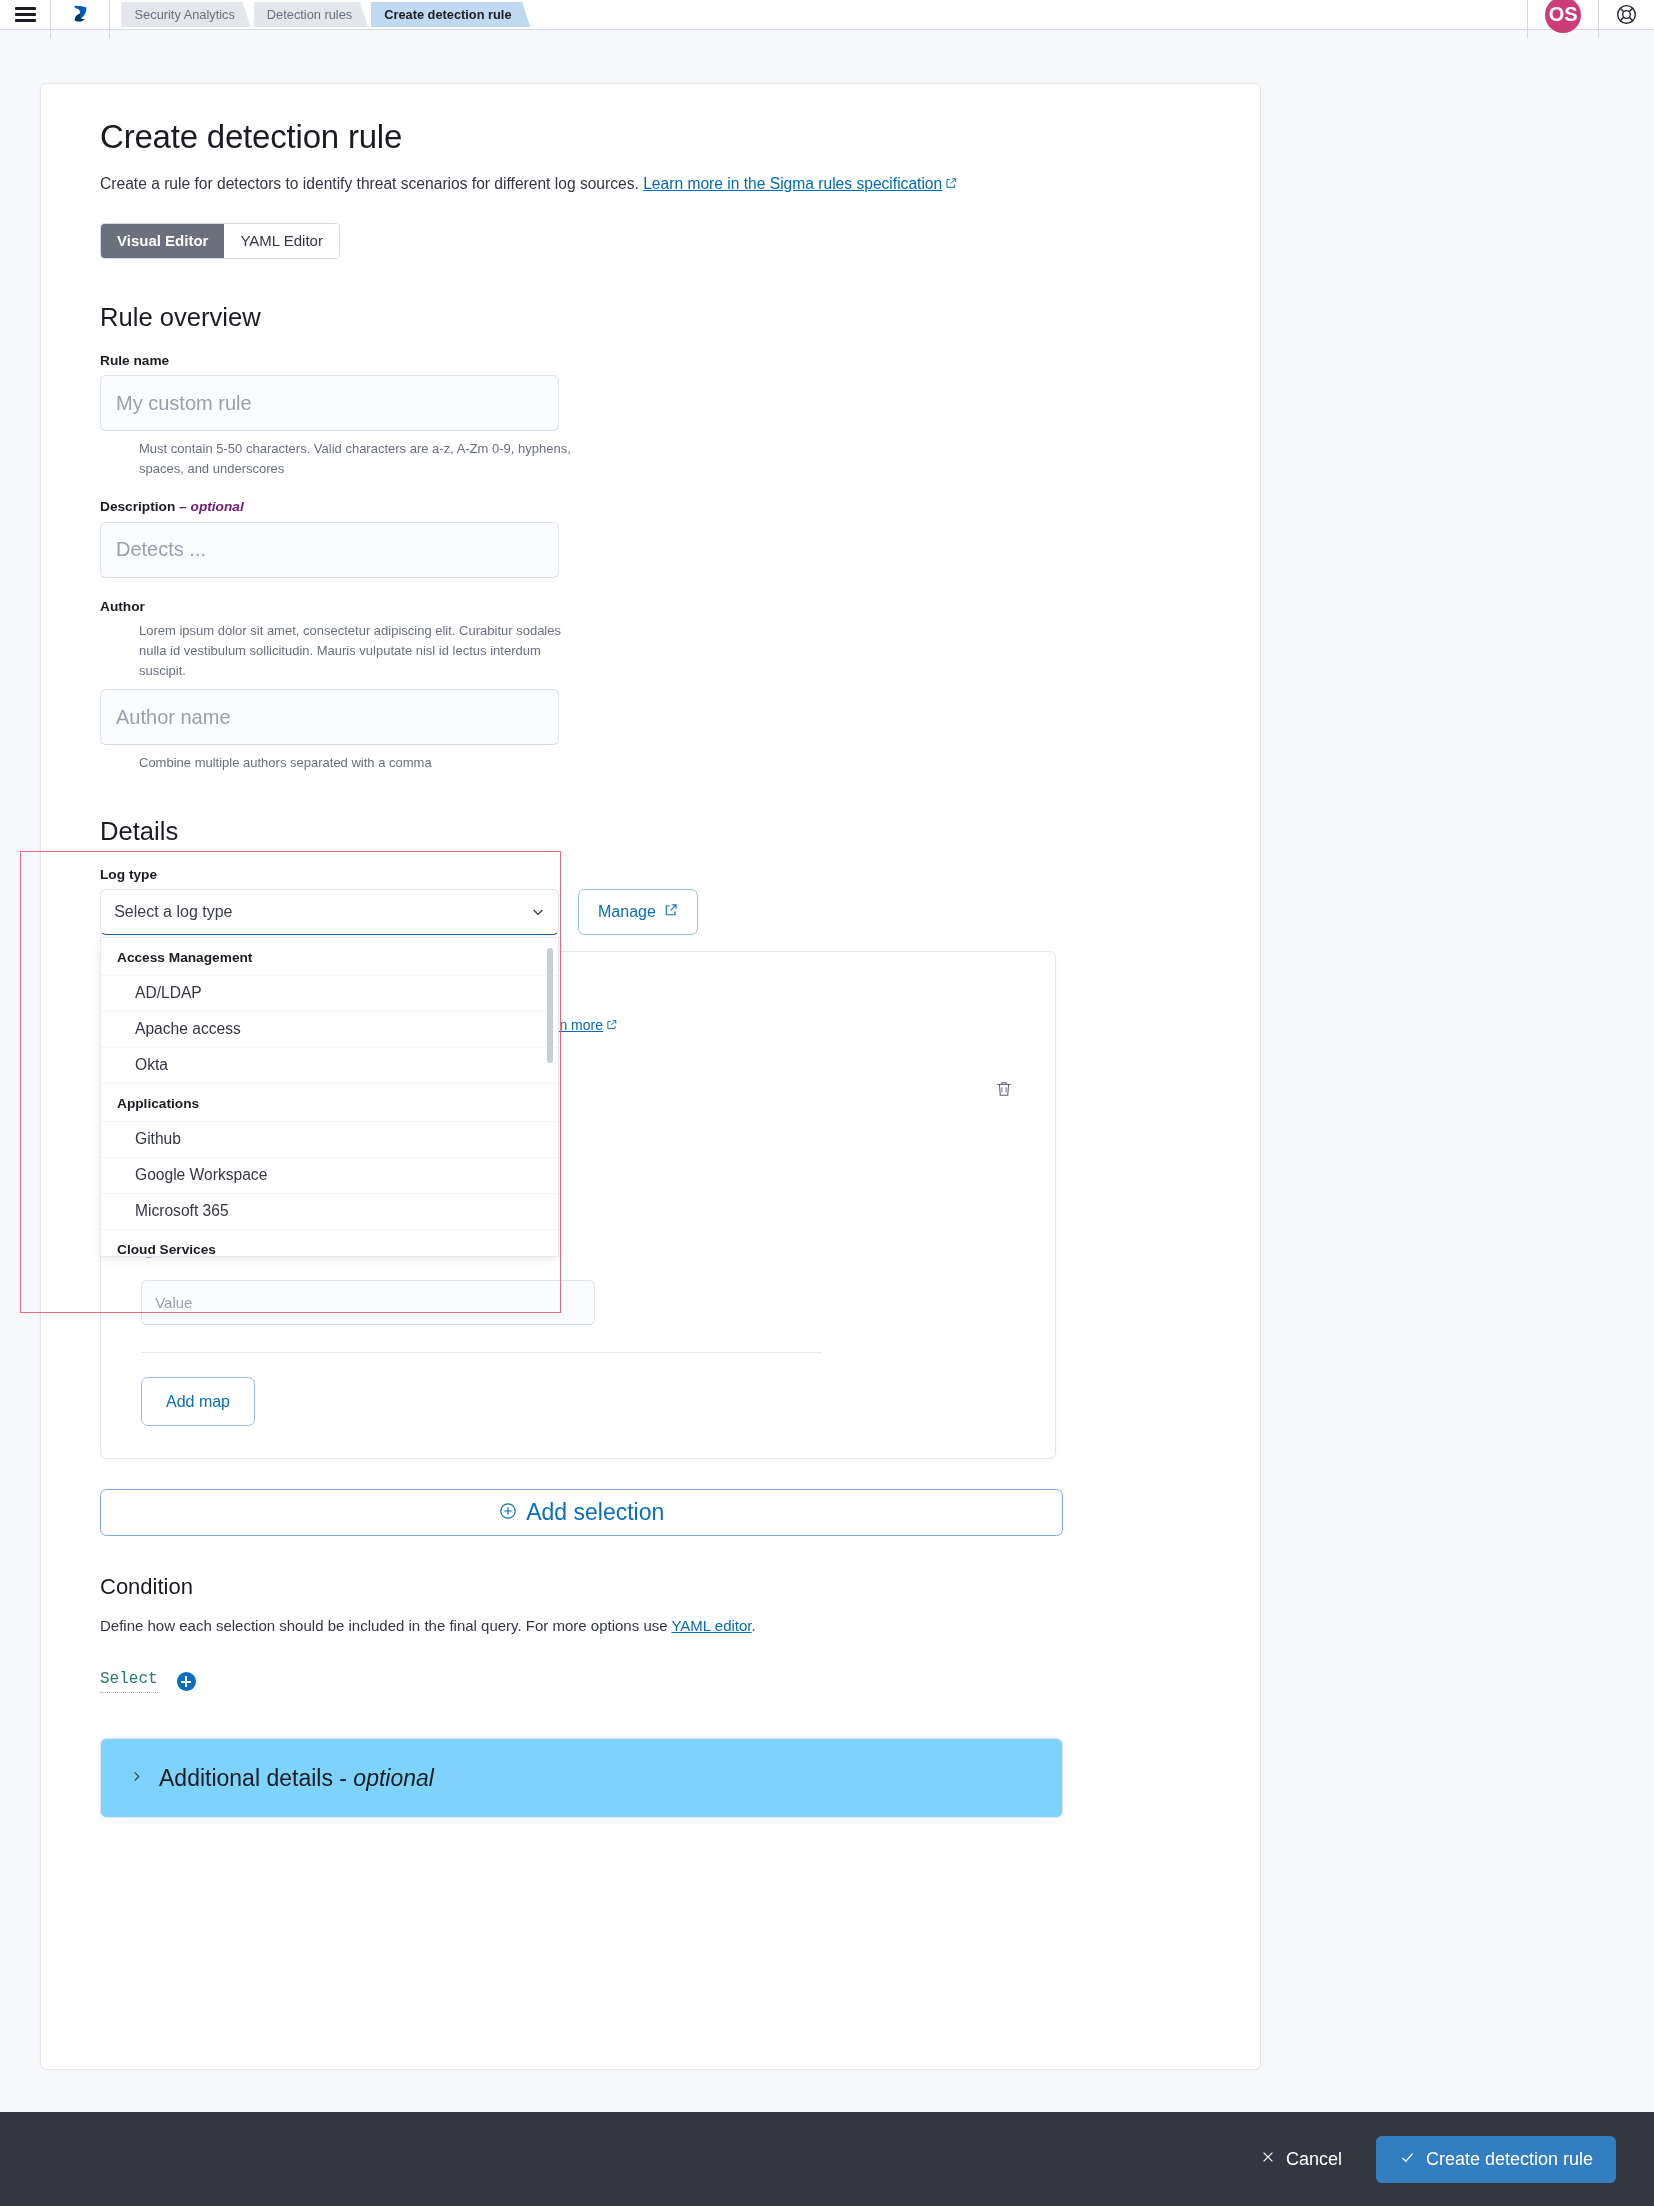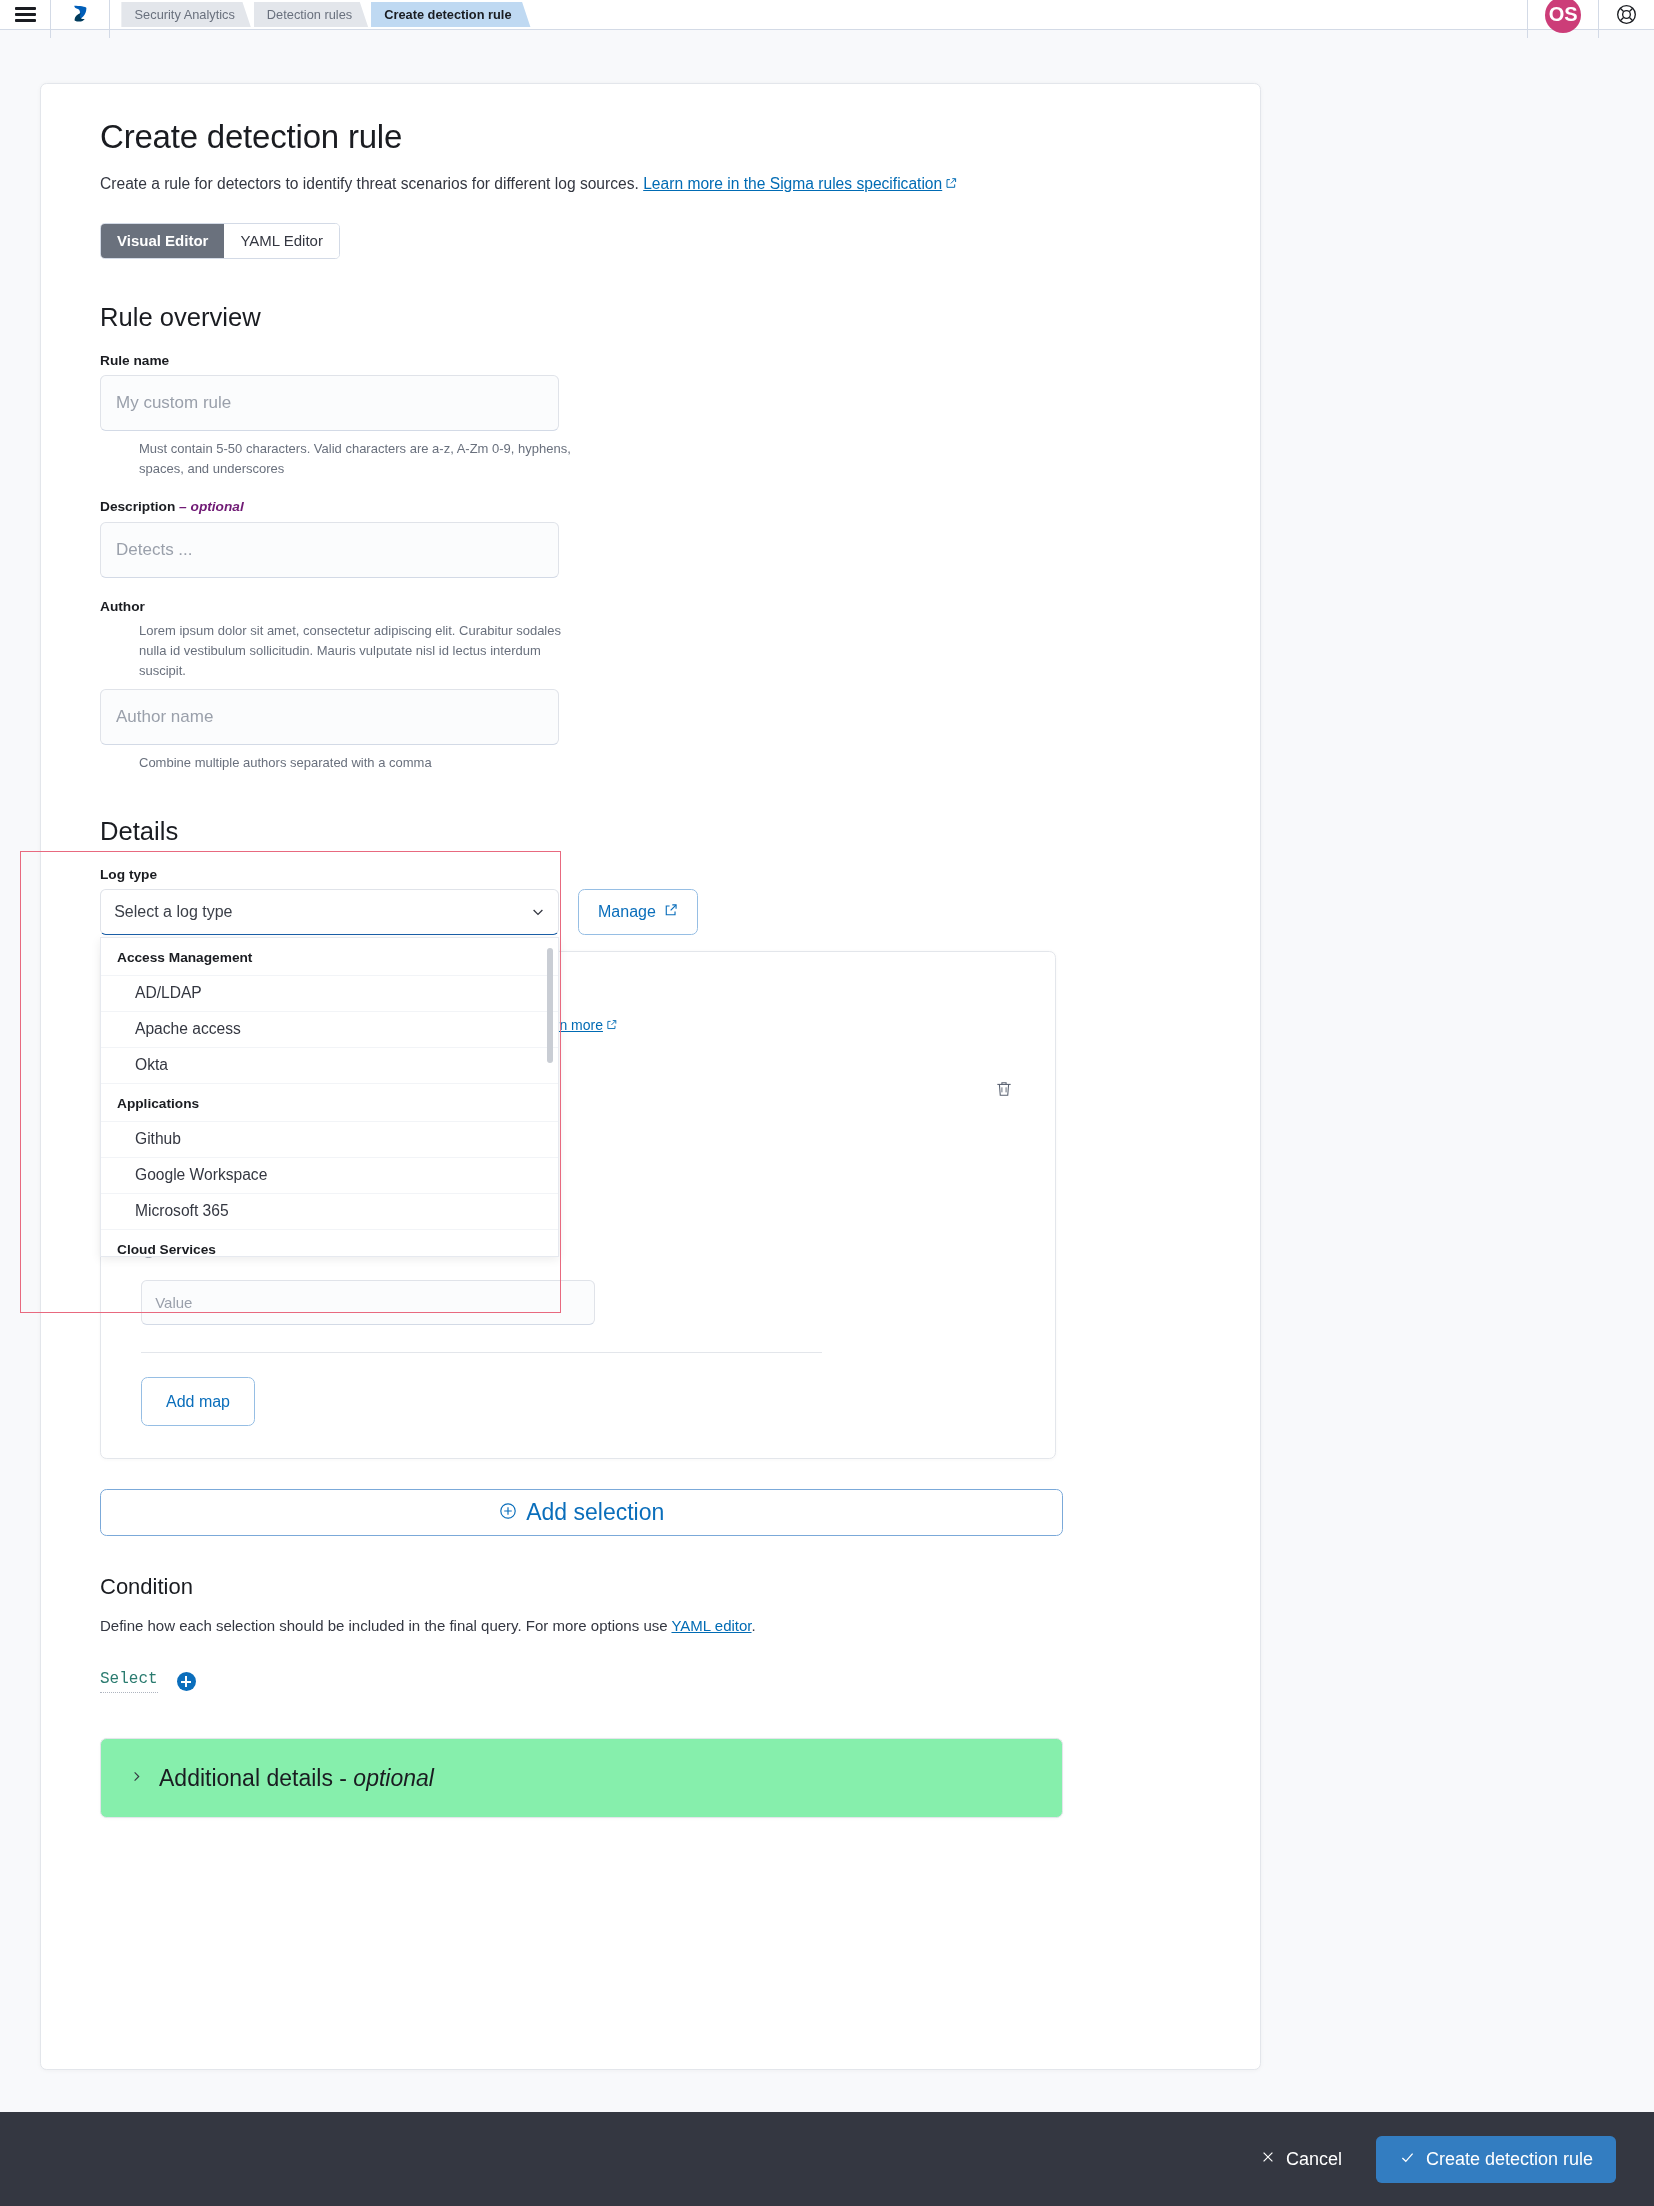--- a/index.html
+++ b/index.html
@@ -66,21 +66,21 @@
 
   h2.sec{ font-size:25.6px; font-weight:400; color:#1a1c21; margin:44px 0 0 0;}
   .fieldlabel{ font-size:13.7px; font-weight:bold; color:#1a1c21; margin-top:21px; margin-bottom:7.6px;}
   .fieldlabel .opt{ font-weight:700; font-style:italic; color:#701a75;}
   .help{ font-size:13px; color:#69707D; line-height:1.52; margin-top:7.6px; max-width:445px;margin-left:39px;}
   .help.pre{ margin-top:7.6px; margin-bottom:8.5px;}
 
   .txtfield{
     width:459px; height:56px; background:#FBFCFD;
     border:0.9px solid #E0E3E9; border-bottom:1.9px solid #D3DAE6;
-    border-radius:5.7px; font-size:17px; color:#9aa0ab;
+    border-radius:5.7px; font-size:20px; color:#9aa0ab;
     padding:0 15px; display:flex; align-items:center;
     font-family:inherit;
   }
 
   
   .logtype-row{ display:flex; align-items:flex-end; gap:19px; margin-top:0;}
   .combo{
     width:459px; height:46px; background:#fff;
     border:0.9px solid #E0E3E9; border-bottom:1.9px solid #1B5FA8;
     border-radius:5.7px; display:flex; align-items:center;
@@ -170,21 +170,21 @@
   .plus-circle{
     width:19px;height:19px;border-radius:50%;background:#0B6EBC;
     position:relative; cursor:pointer; flex:none;
   }
   .plus-circle:before,.plus-circle:after{content:"";position:absolute;background:#fff;}
   .plus-circle:before{left:4.3px;top:8.5px;width:10.4px;height:2.1px;}
   .plus-circle:after{top:4.3px;left:8.5px;height:10.4px;width:2.1px;}
 
   .addl-card{
     margin-top:45px; width:963px; height:80px;
-    border:0.9px solid #E3E6EB; border-radius:6.6px; background:#86efac;
+    border:0.9px solid #E3E6EB; border-radius:6.6px; background:#7dd3fc;
     display:flex; align-items:center; padding-left:28px; gap:15px;
     cursor:pointer; box-shadow:0 0.9px 2.8px rgba(0,0,0,0.03);
   }
   .addl-card .txt{ font-size:23px; color:#1a1c21; font-weight:400;}
   .addl-card .txt em{ font-style:italic;}
 
   
   .annot{
     position:absolute; left:19px; top:850px; width:541px; height:462px;
     border:1.5px solid #E8697F; pointer-events:none; z-index:60;

